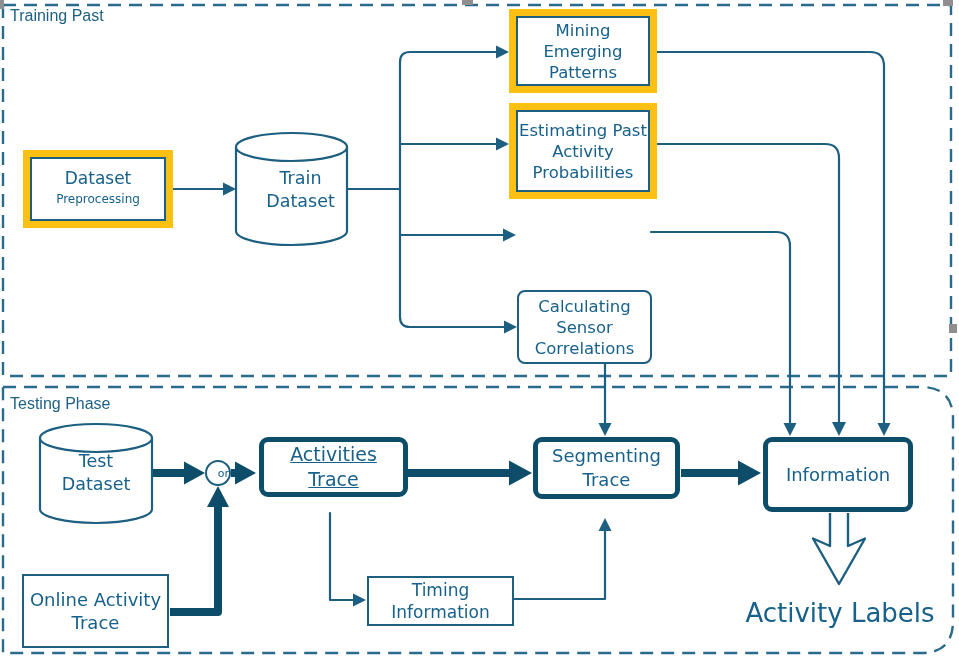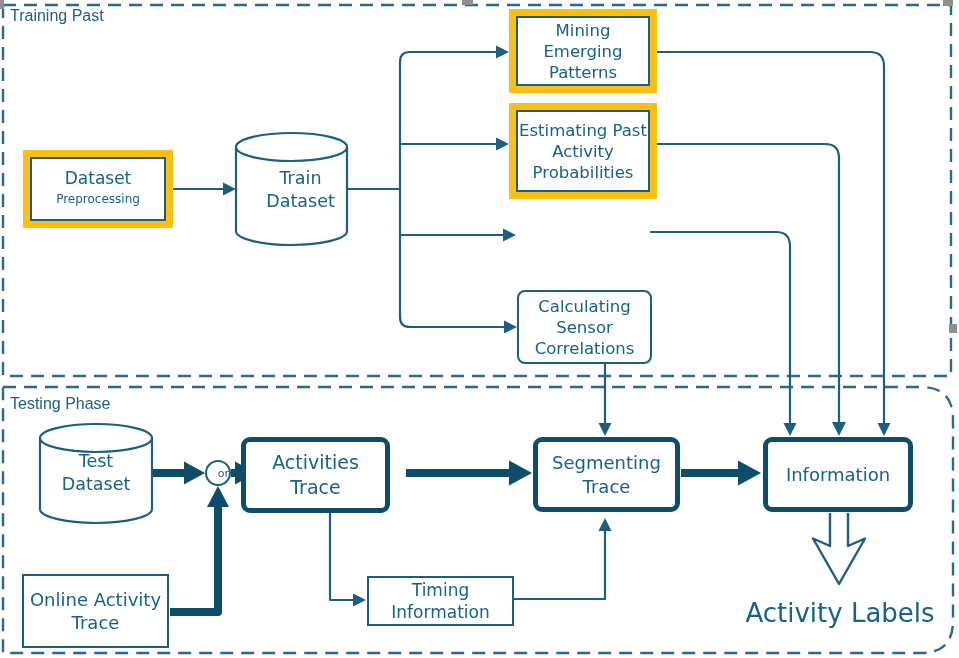--- a/index.html
+++ b/index.html
@@ -151,31 +151,31 @@
 
   <div class="node thin" style="left:22px;top:574px;width:147px;height:74px;font-size:18px;line-height:23px;">
     <span class="ln">Online Activity</span>
     <span class="ln">Trace</span>
   </div>
 
   <div class="or-node">
     <span>or</span>
   </div>
 
-  <div class="node thick" style="left:241px;top:437px;width:149px;height:76px;">
+  <div class="node thick" style="left:259px;top:437px;width:149px;height:60px;text-decoration:underline;">
     <span class="ln">Activities</span>
     <span class="ln">Trace</span>
   </div>
 
   <div class="node thin" style="left:367px;top:576px;width:147px;height:50px;line-height:22px;">
     <span class="ln">Timing</span>
     <span class="ln">Information</span>
   </div>
 
-  <div class="node thick" style="left:533px;top:437px;width:147px;height:75px;font-size:18px;line-height:24px;">
+  <div class="node thick" style="left:533px;top:437px;width:147px;height:62px;font-size:18px;line-height:24px;">
     <span class="ln">Segmenting</span>
     <span class="ln">Trace</span>
   </div>
 
   <div class="node thick" style="left:763px;top:437px;width:150px;height:75px;font-size:18px;">
     <span class="ln">Information</span>
   </div>
 
   <div class="big-caption">Activity Labels</div>
 

